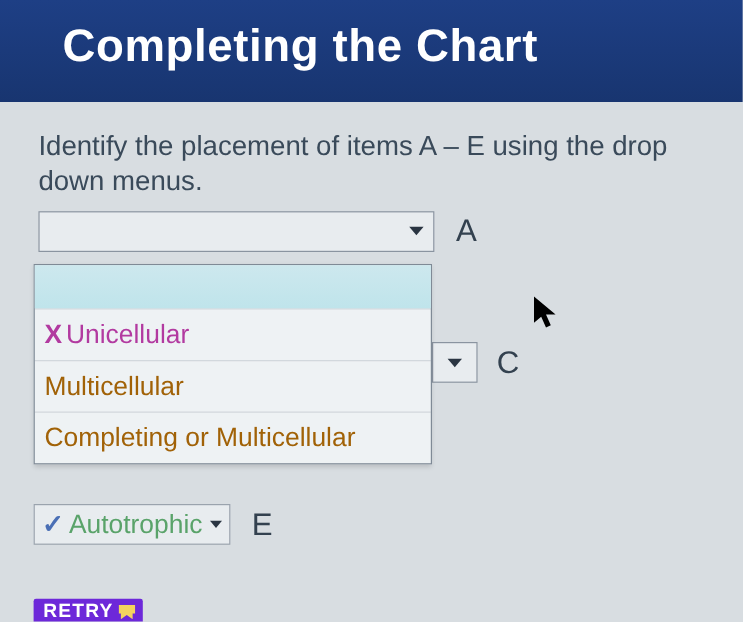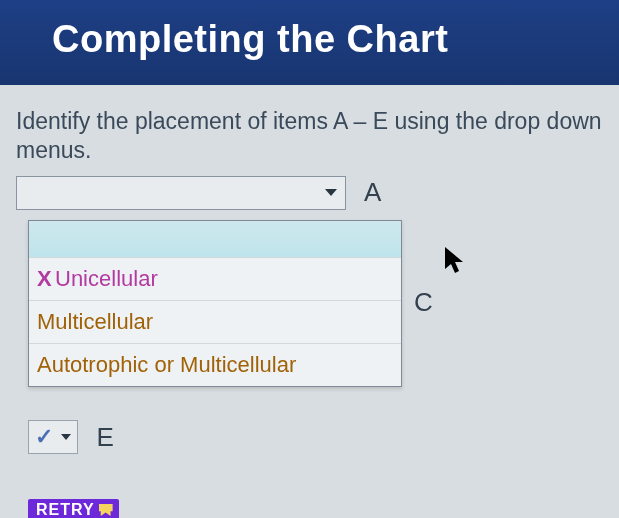--- a/index.html
+++ b/index.html
@@ -16,21 +16,21 @@
     padding: 18px 28px 24px 28px;
     color: #fff;
   }
   .header h1 {
     font-size: 38px;
     font-weight: bold;
     letter-spacing: 0.5px;
     margin-left: 24px;
   }
   .content {
-    padding: 22px 16px;
+    padding: 22px 32px;
     position: relative;
   }
   .instructions {
     color: #3a4a5a;
     font-size: 23px;
     line-height: 1.25;
     margin-bottom: 10px;
   }
   .row {
     display: flex;
@@ -57,21 +57,21 @@
   }
   .row-label {
     color: #33414f;
     font-size: 26px;
     margin-left: 18px;
   }
   .dropdown-open {
     position: absolute;
     left: 28px;
     top: 135px;
-    width: 374px;
+    width: 332px;
     background: #eef2f4;
     border: 1px solid #7f8a96;
     box-shadow: 0 2px 4px rgba(0,0,0,0.15);
     z-index: 5;
   }
   .dd-item {
     padding: 8px 10px 8px 8px;
     font-size: 22px;
     color: #a16207;
     border-top: 1px solid rgba(127,138,150,0.25);
@@ -199,38 +199,39 @@
 
   <div class="dropdown-open">
     <div class="dd-item blank-hl"></div>
     <div class="dd-item wrong">
       <span class="x-mark">X</span><span>Unicellular</span>
     </div>
     <div class="dd-item">
       <span>Multicellular</span>
     </div>
     <div class="dd-item">
-      <span>Autotrophic or Multicellular</span>
+      <span>Completing or Multicellular</span>
     </div>
   </div>
 
   <div class="c-select">
     <span class="chev"></span>
   </div>
   <span class="c-label">C</span>
 
   <div class="cursor">
     <svg width="24" height="32" viewBox="0 0 24 32">
       <path d="M2 2 L2 24 L8 19 L12 28 L16 26 L12 17 L20 17 Z" fill="#000"></path>
     </svg>
   </div>
 
   <div class="bottom-row">
     <div class="correct-box">
       <span class="check">✓</span>
+      <span class="correct-text">Autotrophic</span>
       <span class="chev-sm"></span>
     </div>
     <span class="e-label">E</span>
   </div>
 
   <div class="retry">
     <span>RETRY</span>
     <span class="flag"></span>
   </div>
 

